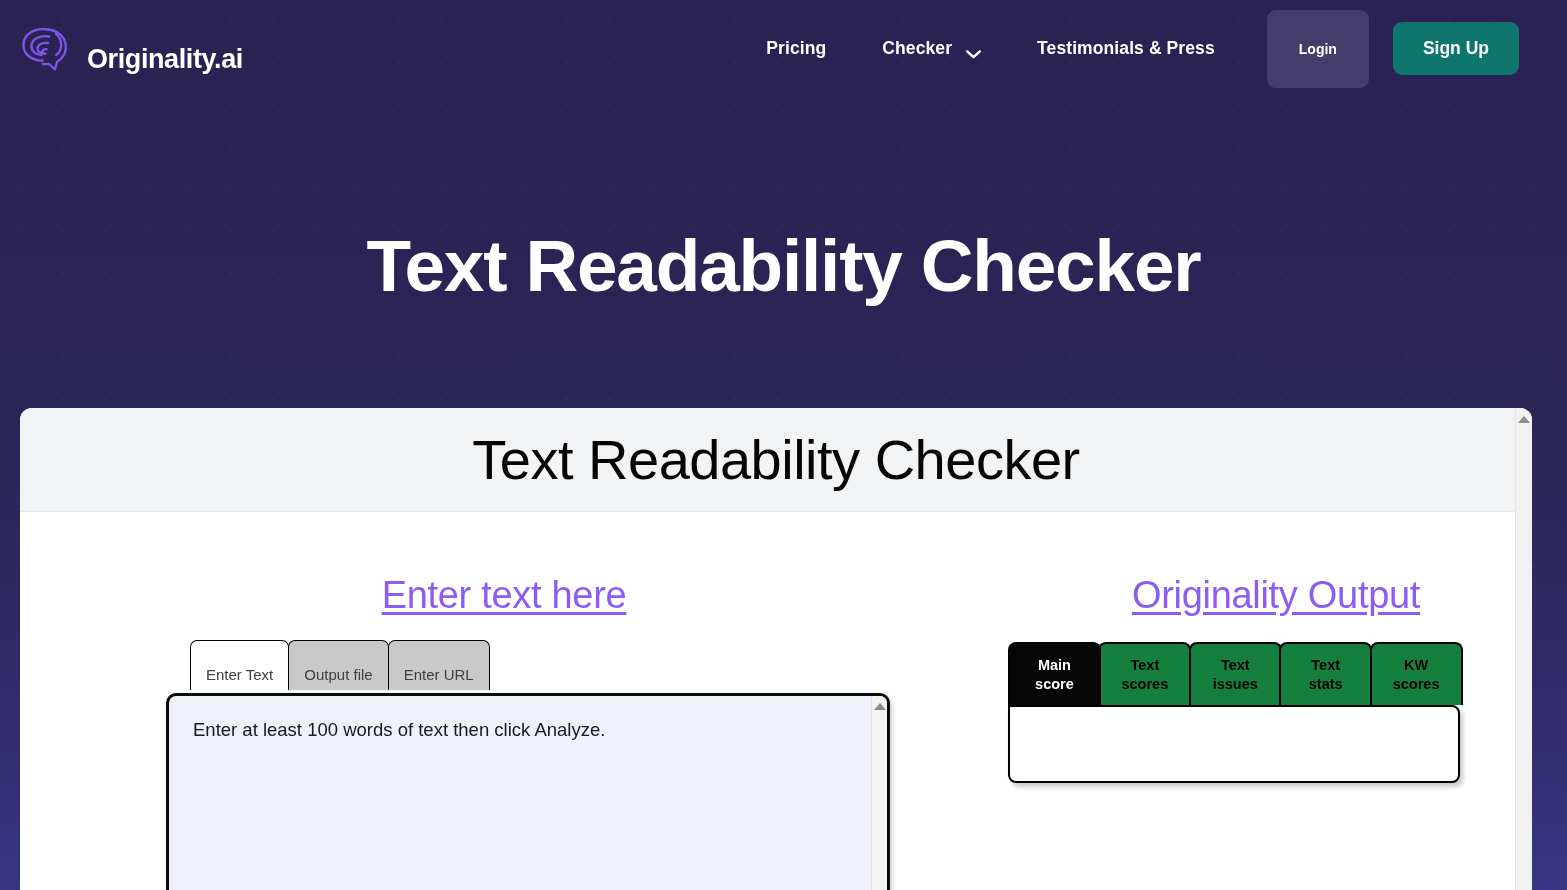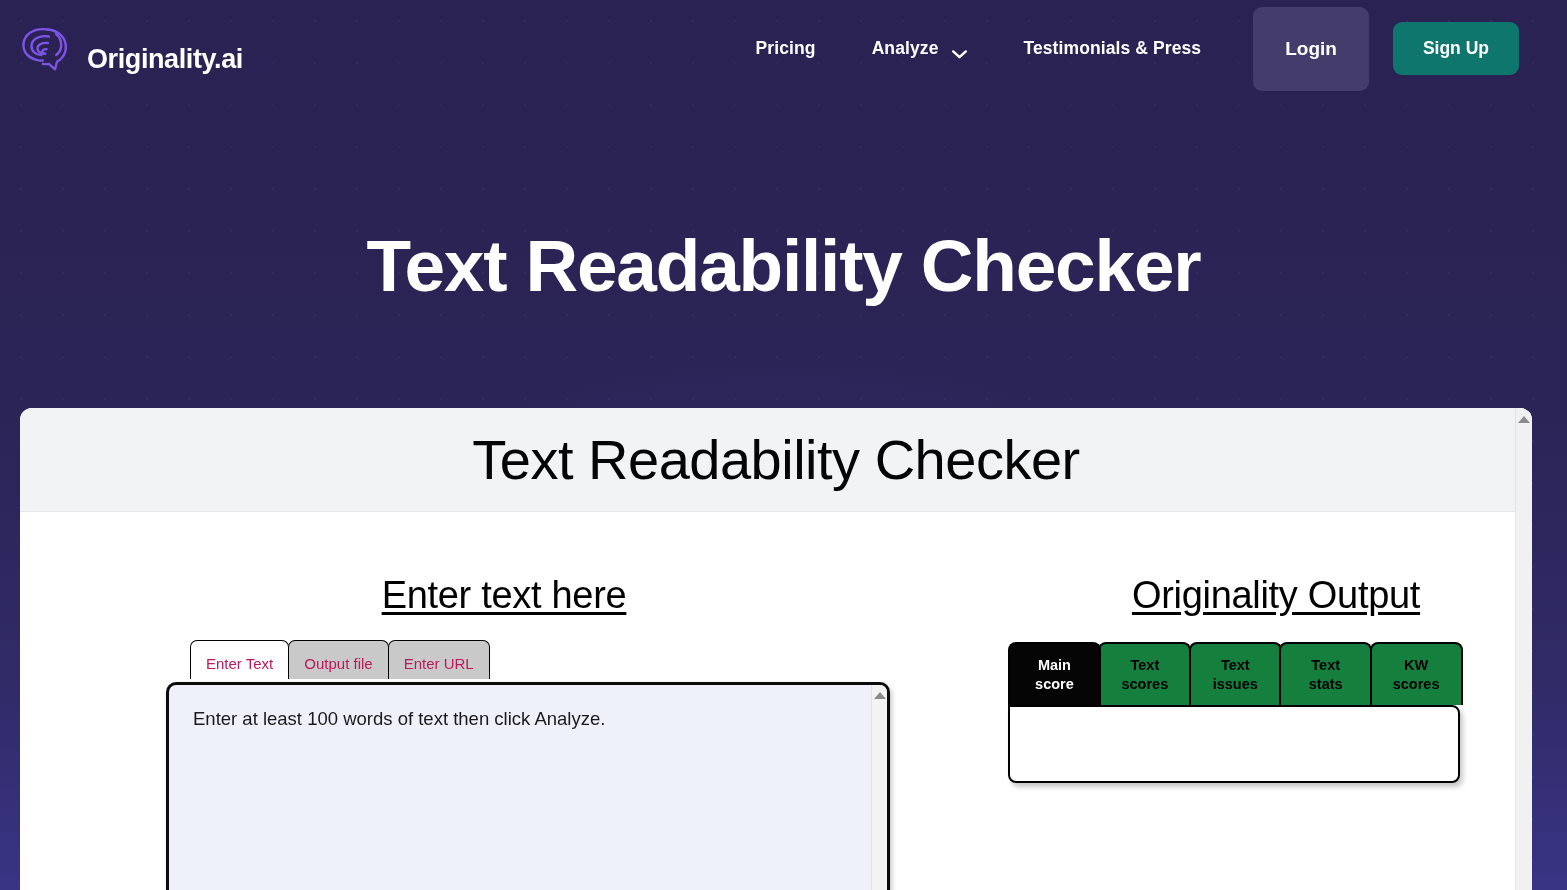--- a/index.html
+++ b/index.html
@@ -87,21 +87,21 @@
   .nav-actions {
     display: flex;
     align-items: center;
     gap: 24px;
     margin-left: 52px;
   }
 
   .btn-login {
     background: #443d6b;
     color: #ffffff;
-    font-size: 19px;
+    font-size: 14px;
     font-weight: bold;
     border: none;
     border-radius: 9px;
     padding: 31px 32px;
     cursor: pointer;
     font-family: inherit;
     white-space: nowrap;
   }
 
   .btn-signup {
@@ -199,21 +199,21 @@
   }
 
   .col-right {
     flex: 1;
     position: relative;
   }
 
   .section-heading {
     text-align: center;
     font-size: 38px;
-    color: #000000;
+    color: #8b5cf6;
     text-decoration: underline;
     text-underline-offset: 4px;
     font-weight: normal;
     margin-top: 62px;
     letter-spacing: -0.3px;
   }
 
   .heading-left { margin-left: -12px; }
   .heading-right { margin-left: 20px; }
 
@@ -223,23 +223,23 @@
     align-items: flex-end;
     margin-left: 170px;
     margin-top: 23px;
     gap: 0px;
   }
 
   .in-tab {
     border: 1.5px solid #000000;
     border-bottom: none;
     border-radius: 7px 7px 0 0;
-    padding: 14px 15px 6px;
+    padding: 25px 15px 6px;
     font-size: 15px;
-    color: #be185d;
+    color: #404040;
     background: #c9c9c9;
     cursor: pointer;
     font-family: inherit;
     line-height: 1.2;
     position: relative;
     margin-right: -1px;
   }
 
   .in-tab.active {
     background: #ffffff;
@@ -359,21 +359,21 @@
       </g>
     </svg>
     <span class="brand-name">Originality.ai</span>
   </a>
 
   <div class="nav-links">
     <div class="nav-link">
       <span>Pricing</span>
     </div>
     <div class="nav-link">
-      <span>Analyze</span>
+      <span>Checker</span>
       <svg class="chev" viewBox="0 0 15 9">
         <path d="M1.2 1.4 L7.5 7.2 L13.8 1.4" fill="none" stroke="#ffffff" stroke-width="2.4" stroke-linecap="round" stroke-linejoin="round"></path>
       </svg>
     </div>
     <div class="nav-link">
       <span>Testimonials &amp; Press</span>
     </div>
   </div>
 
   <div class="nav-actions">

